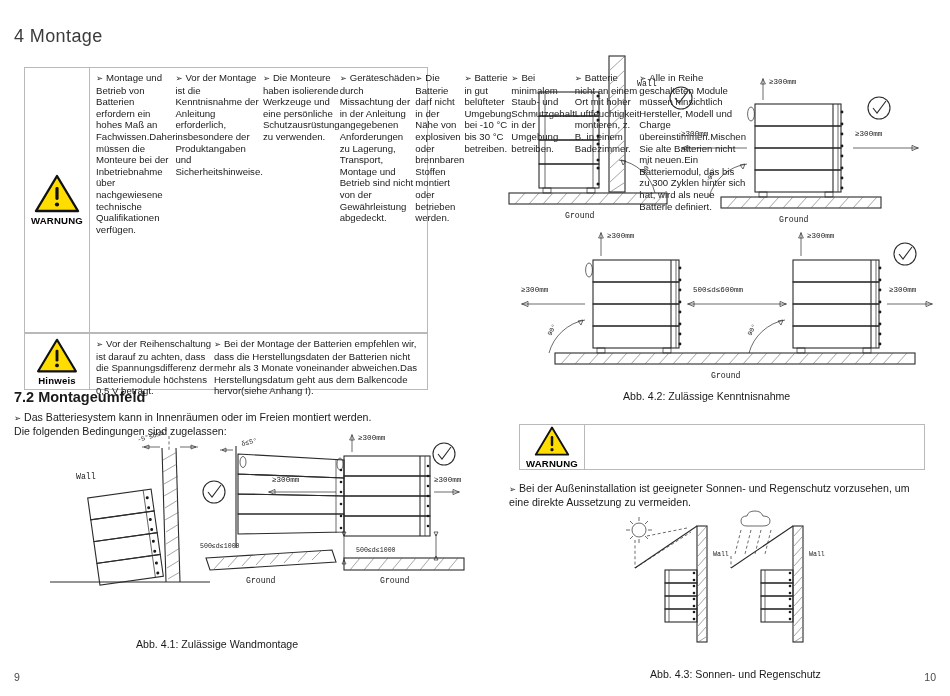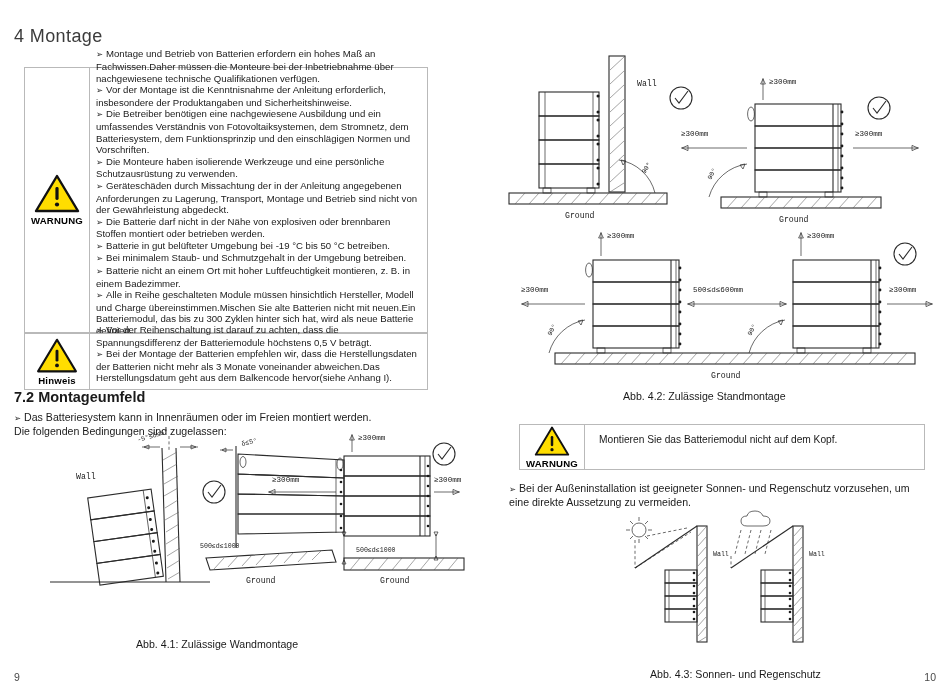--- a/index.html
+++ b/index.html
@@ -42,21 +42,21 @@
     border-right:1px solid #b9b9b9;
     display:flex;flex-direction:column;
     align-items:center;justify-content:center;
     gap:1px;
   }
   .wcell-text{
     flex:1;
     padding:4px 8px 19px 6px;
     font-size:9.6px;line-height:11.6px;
     color:#1a1a1a;
-    display:flex;flex-direction:column;justify-content:center;
+    display:flex;flex-direction:row;justify-content:center;
   }
   .wcell-text p{margin:0;}
   .wlabel{font-size:9.6px;font-weight:700;letter-spacing:.2px;color:#000;}
   .tri{display:block;}
 
   
   .b::before{content:"\27A2";font-size:8.4px;margin-right:3px;color:#1a1a1a;}
 
   
   .cap{position:absolute;font-size:10.6px;color:#1a1a1a;}
@@ -88,25 +88,24 @@
       <svg class="tri" width="46" height="40" viewBox="0 0 46 40">
         <path d="M23 2 L44 37 L2 37 Z" fill="#FFDD00" stroke="#111" stroke-width="2.4" stroke-linejoin="round"></path>
         <rect x="21.4" y="13" width="3.2" height="13" rx="1.4" fill="#111"></rect>
         <circle cx="23" cy="30.5" r="2.1" fill="#111"></circle>
       </svg>
       <span class="wlabel">WARNUNG</span>
     </div>
     <div class="wcell-text">
       <p class="b">Montage und Betrieb von Batterien erfordern ein hohes Maß an Fachwissen.Daher müssen die Monteure bei der Inbetriebnahme über nachgewiesene technische Qualifikationen verfügen.</p>
       <p class="b">Vor der Montage ist die Kenntnisnahme der Anleitung erforderlich, insbesondere der Produktangaben und Sicherheitshinweise.</p>
-      <p class="b">Die Betreiber benötigen eine nachgewiesene Ausbildung und ein umfassendes Verständnis von Fotovoltaiksystemen, dem Stromnetz, dem Batteriesystem, dem Funktionsprinzip und den einschlägigen Normen und Vorschriften.</p>
       <p class="b">Die Monteure haben isolierende Werkzeuge und eine persönliche Schutzausrüstung zu verwenden.</p>
       <p class="b">Geräteschäden durch Missachtung der in der Anleitung angegebenen Anforderungen zu Lagerung, Transport, Montage und Betrieb sind nicht von der Gewährleistung abgedeckt.</p>
       <p class="b">Die Batterie darf nicht in der Nähe von explosiven oder brennbaren Stoffen montiert oder betrieben werden.</p>
-      <p class="b">Batterie in gut belüfteter Umgebung bei -19 °C bis 50 °C betreiben.</p>
+      <p class="b">Batterie in gut belüfteter Umgebung bei -10 °C bis 30 °C betreiben.</p>
       <p class="b">Bei minimalem Staub- und Schmutzgehalt in der Umgebung betreiben.</p>
       <p class="b">Batterie nicht an einem Ort mit hoher Luftfeuchtigkeit montieren, z. B. in einem Badezimmer.</p>
       <p class="b">Alle in Reihe geschalteten Module müssen hinsichtlich Hersteller, Modell und Charge übereinstimmen.Mischen Sie alte Batterien nicht mit neuen.Ein Batteriemodul, das bis zu 300 Zyklen hinter sich hat, wird als neue Batterie definiert.</p>
     </div>
   </div>
 
   <div class="wtable" style="left:24px;top:333px;width:404px;height:57px;">
     <div class="wcell-icon">
       <svg class="tri" width="42" height="36" viewBox="0 0 46 40">
         <path d="M23 2 L44 37 L2 37 Z" fill="#FFDD00" stroke="#111" stroke-width="2.4" stroke-linejoin="round"></path>
@@ -519,33 +518,30 @@
           <line x1="360" y1="312" x2="370" y2="301"></line>
           <line x1="374" y1="312" x2="384" y2="301"></line>
           <line x1="388" y1="312" x2="398" y2="301"></line>
           <line x1="402" y1="312" x2="412" y2="301"></line>
         </g>
         <text class="txtw" x="216" y="326">Ground</text>
       </g>
     </svg>
   </div>
 
-  <div class="cap" style="left:148px;top:390px;">Abb. 4.2: Zulässige Standmontage</div>
+  <div class="cap" style="left:148px;top:390px;">Abb. 4.2: Zulässige Kenntnisnahme</div>
 
   <div class="wtable" style="left:44px;top:424px;width:406px;height:46px;">
     <div class="wcell-icon">
       <svg class="tri" width="36" height="31" viewBox="0 0 46 40">
         <path d="M23 2 L44 37 L2 37 Z" fill="#FFDD00" stroke="#111" stroke-width="2.4" stroke-linejoin="round"></path>
         <rect x="21.4" y="13" width="3.2" height="13" rx="1.4" fill="#111"></rect>
         <circle cx="23" cy="30.5" r="2.1" fill="#111"></circle>
       </svg>
       <span class="wlabel">WARNUNG</span>
-    </div>
-    <div class="wcell-text" style="padding-left:14px;font-size:10.2px;">
-      <p>Montieren Sie das Batteriemodul nicht auf dem Kopf.</p>
     </div>
   </div>
 
   <div class="bodytext" style="left:34px;top:482px;width:420px;">
     <span class="b">Bei der Außeninstallation ist geeigneter Sonnen- und Regenschutz vorzusehen, um</span><br>
     <span>eine direkte Aussetzung zu vermeiden.</span>
   </div>
 
   <div class="dwg" style="left:120px;top:512px;">
     <svg width="330" height="140" viewBox="0 0 330 140">

